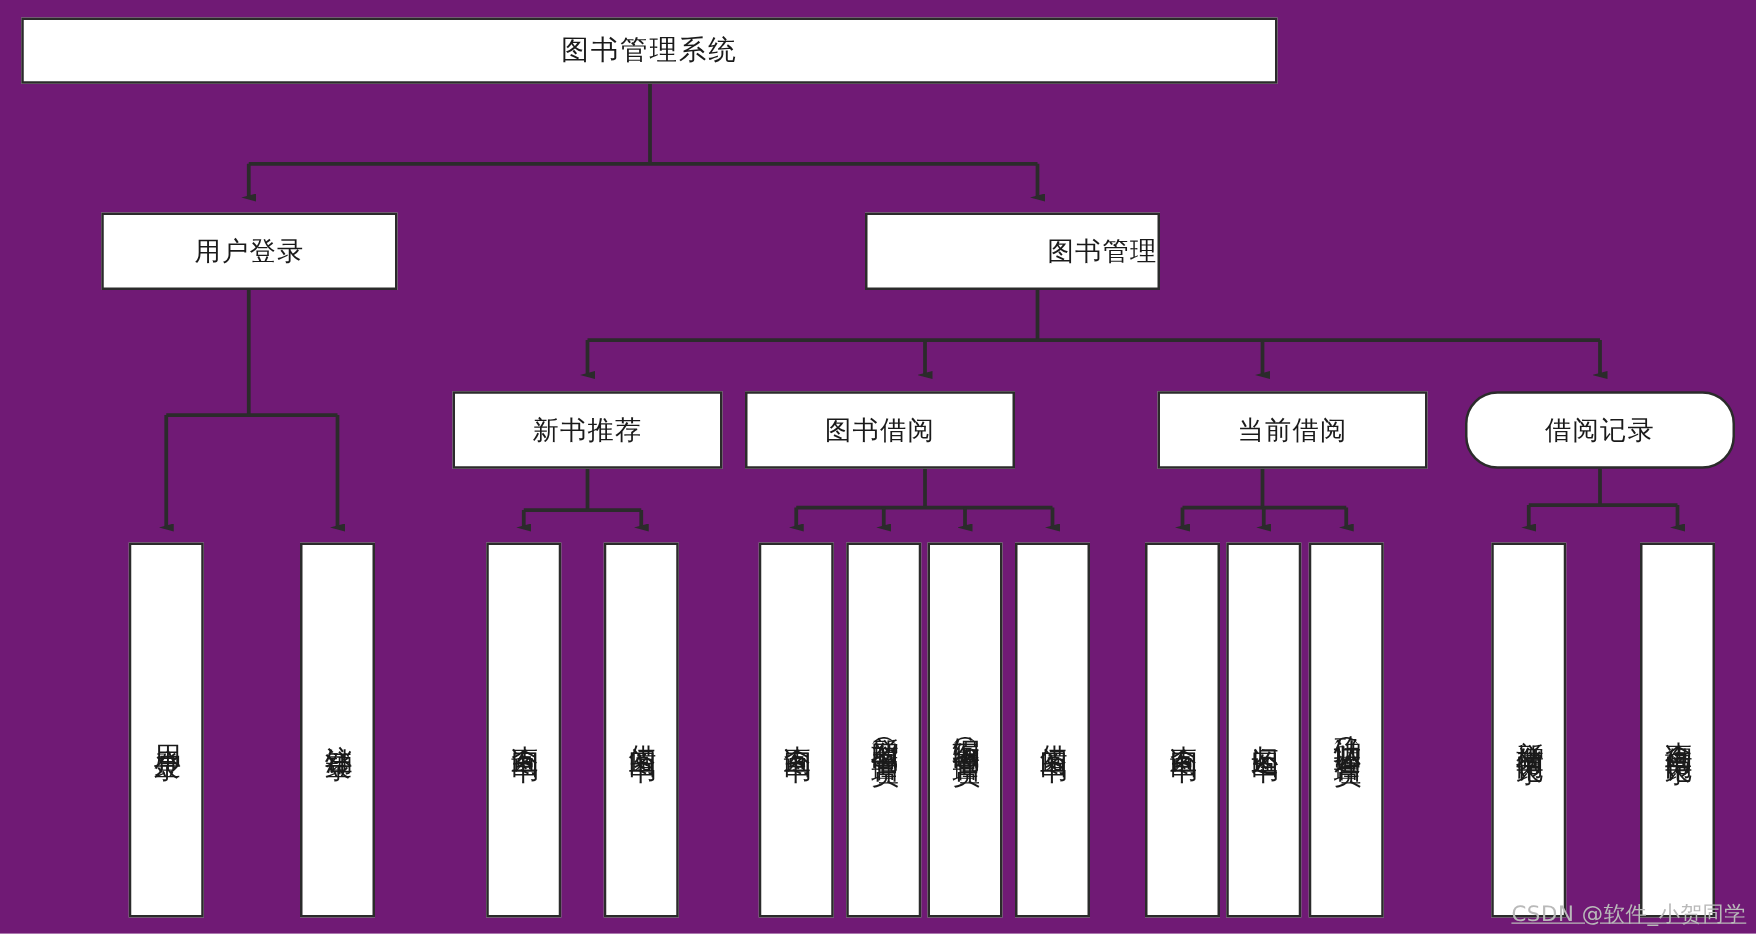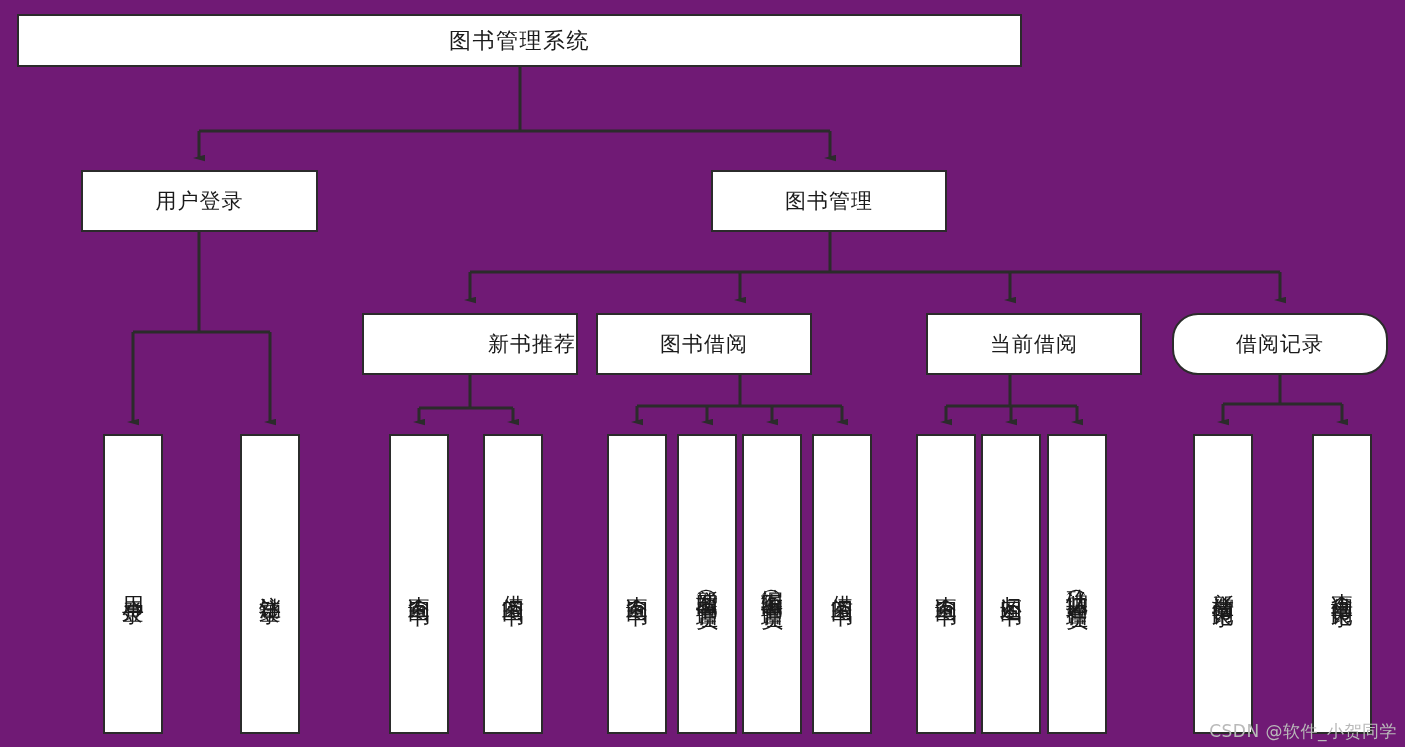--- a/index.html
+++ b/index.html
@@ -60,20 +60,21 @@
   }
   .watermark{
     position:absolute;
     right:8px;
     bottom:4px;
     font-size:17px;
     color:#b9b9b9;
     letter-spacing:0.5px;
     white-space:nowrap;
     user-select:none;
+    text-decoration:underline;
   }
 </style>
 </head>
 <body>
 
 <div id="canvas">
 
   <svg id="wires" viewBox="0 0 1405 747" xmlns="http://www.w3.org/2000/svg">
     <defs>
       <marker id="arrow" markerWidth="10" markerHeight="12" refX="3.2" refY="6" orient="auto" markerUnits="userSpaceOnUse">
@@ -126,25 +127,25 @@
   </svg>
 
   <div class="node h root" style="left:17px;top:14px;width:1005px;height:53px;">
     <span class="lbl">图书管理系统</span>
   </div>
 
   <div class="node h" style="left:81px;top:170px;width:237px;height:62px;">
     <span class="lbl">用户登录</span>
   </div>
 
-  <div class="node h" style="left:711px;top:170px;width:236px;height:62px;">
+  <div class="node h" style="left:692px;top:170px;width:236px;height:62px;justify-content:flex-end;">
     <span class="lbl">图书管理</span>
   </div>
 
-  <div class="node h" style="left:362px;top:313px;width:216px;height:62px;justify-content:flex-end;">
+  <div class="node h" style="left:362px;top:313px;width:216px;height:62px;">
     <span class="lbl">新书推荐</span>
   </div>
 
   <div class="node h" style="left:596px;top:313px;width:216px;height:62px;">
     <span class="lbl">图书借阅</span>
   </div>
 
   <div class="node h" style="left:926px;top:313px;width:216px;height:62px;">
     <span class="lbl">当前借阅</span>
   </div>

